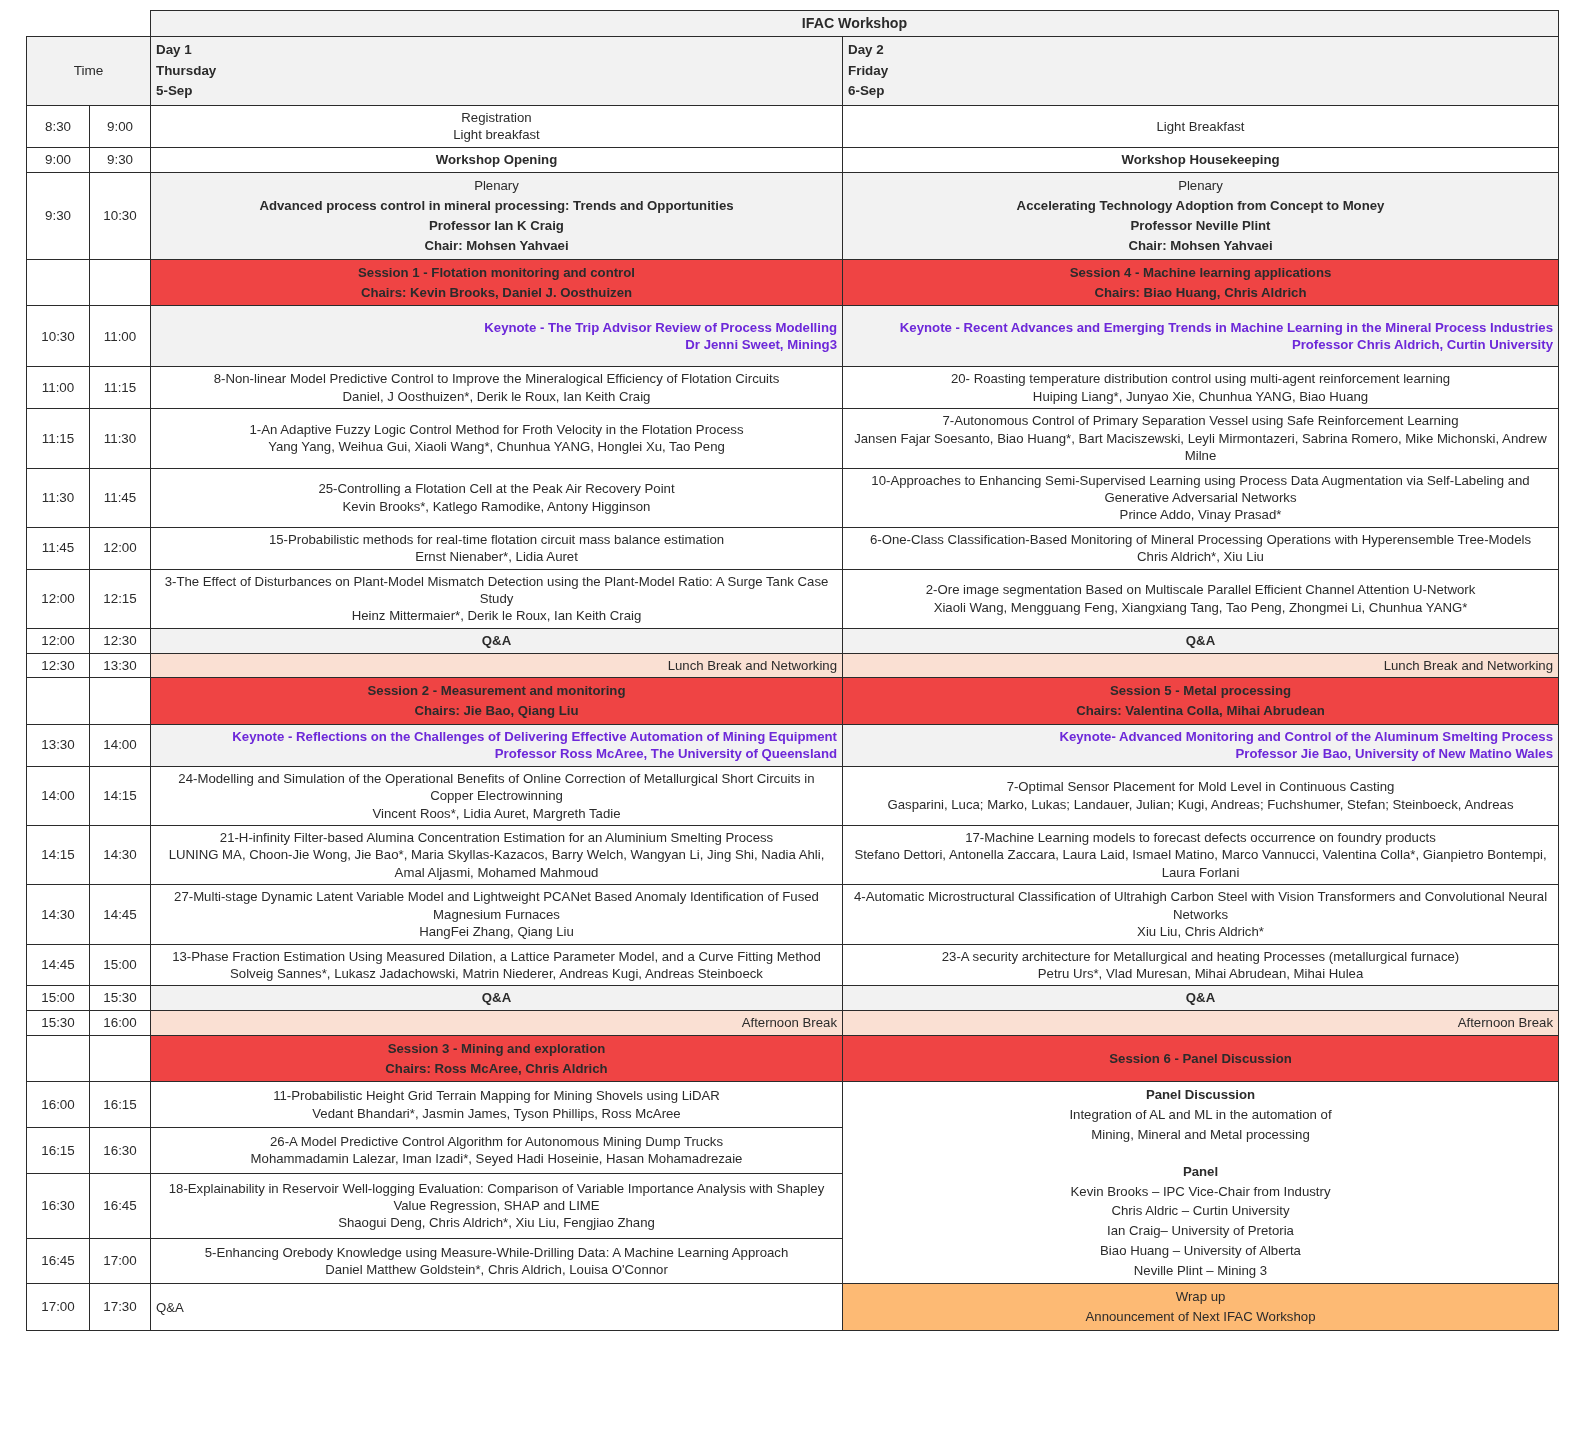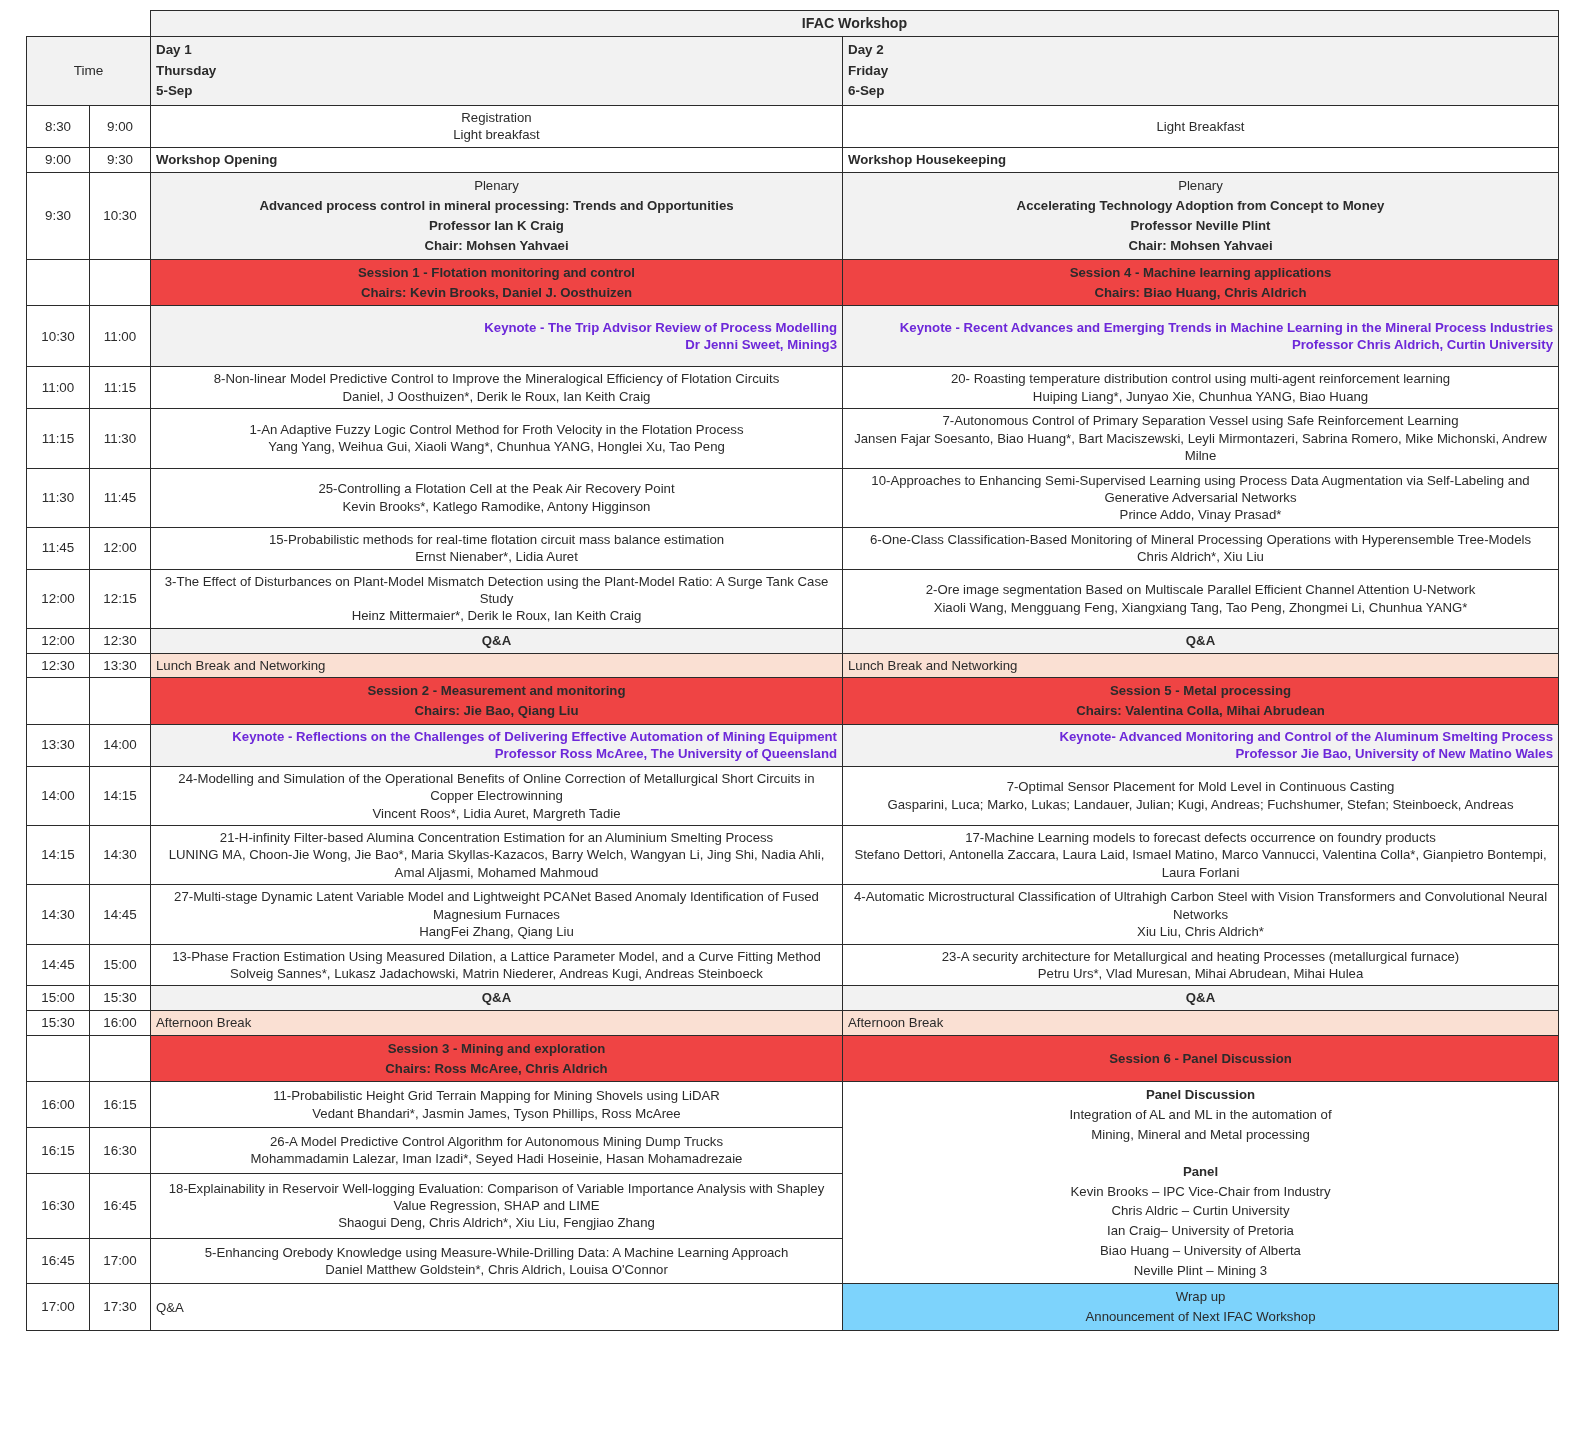--- a/index.html
+++ b/index.html
@@ -66,23 +66,24 @@
   }
   .day-head {
     font-weight: 700;
     font-size: 13.4px;
     background: #f2f2f2;
     line-height: 1.55;
     padding-top: 5px;
     padding-bottom: 5px;
   }
   .centered {
+    text-align: center;
   }
   .bold { font-weight: 700; }
-  .break-row { background: #fae0d3; text-align: left; }
+  .break-row { background: #fae0d3; text-align: right; }
   .keynote {
     color: #6d28d9;
     font-weight: 700;
     background: #f2f2f2;
     text-align: right;
   }
   .paper { text-align: center; background: #ffffff; }
   .paper .ttl { display: block; }
   .paper .auth { display: block; }
   .sess-head {
@@ -107,21 +108,21 @@
   .panel-cell {
     text-align: center;
     line-height: 1.5;
     background: #ffffff;
     vertical-align: top;
     padding-top: 10px;
   }
   .panel-cell .ph { font-weight: 700; display:block; }
   .panel-cell .pline { display:block; }
   .panel-cell .spacer { display:block; height: 17px; }
-  .wrap-cell { text-align:center; line-height:1.5; background:#7dd3fc; }
+  .wrap-cell { text-align:center; line-height:1.5; background:#fdba74; }
   .wrap-cell span { display:block; }
   .qa { text-align:center; font-weight:700; background:#f2f2f2; }
   .meal { text-align:center; background:#ffffff; }
   .meal span { display:block; }
   .left-plain { text-align:left; background:#ffffff; }
   .tall-a td { height: 54px; }
 </style>
 </head>
 <body>
 

